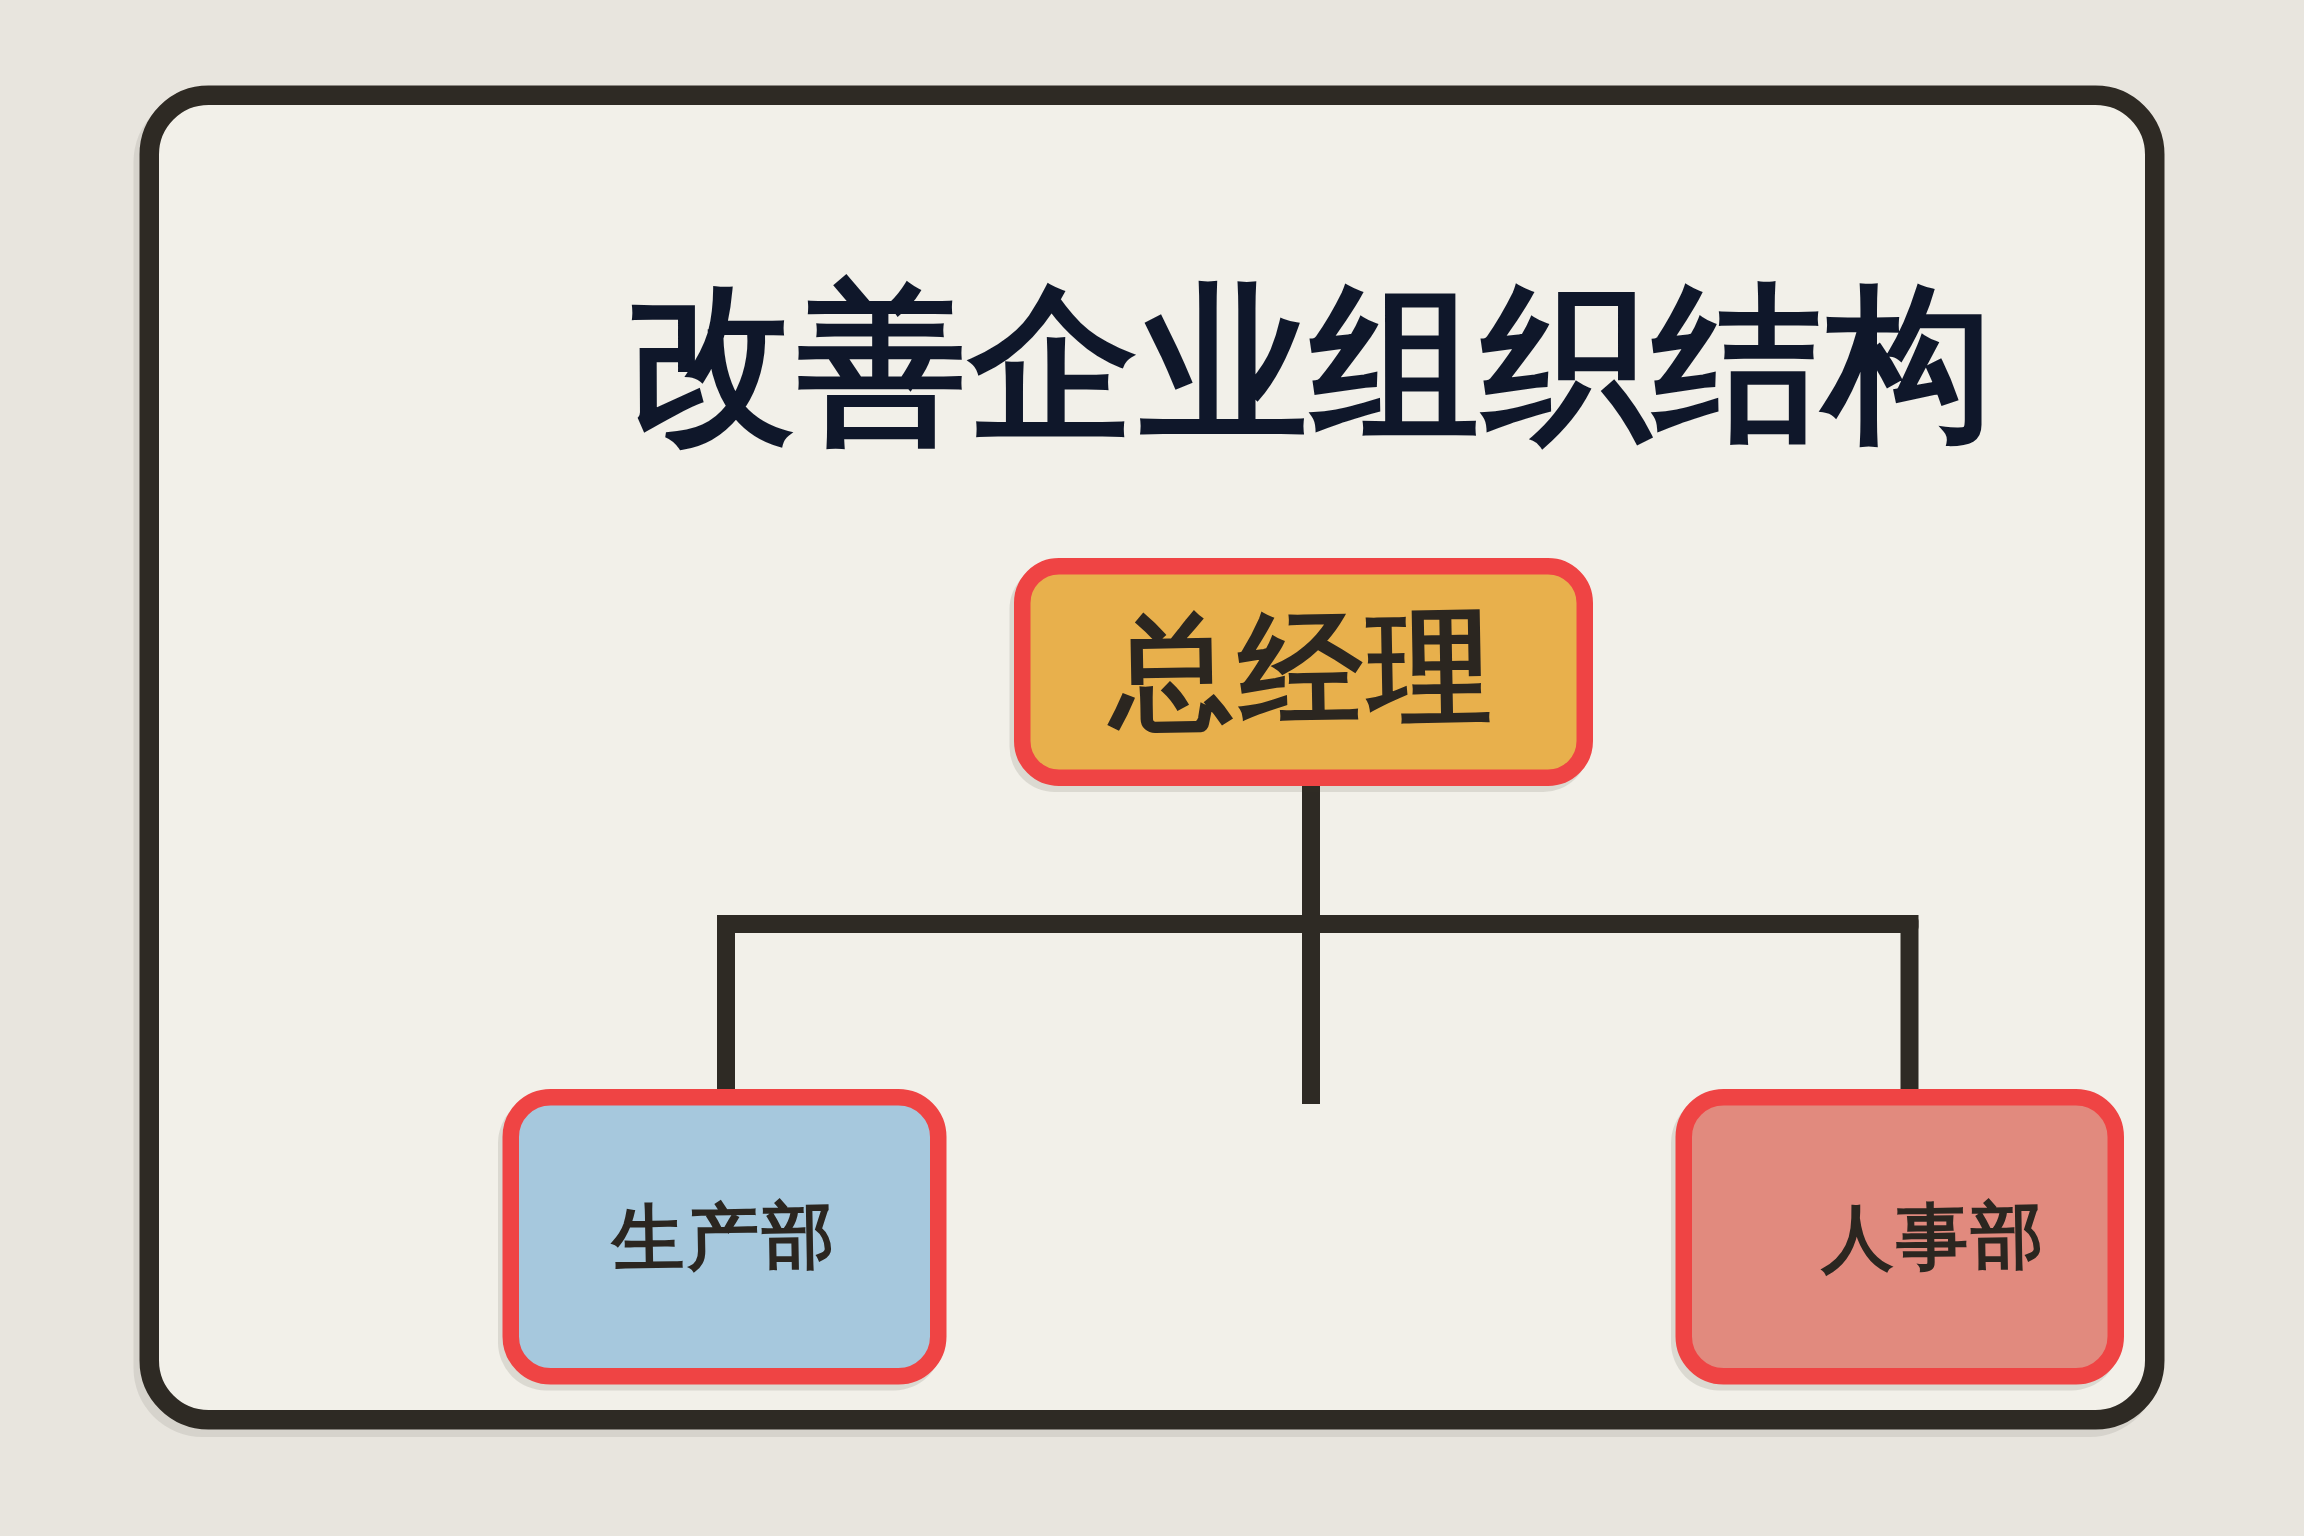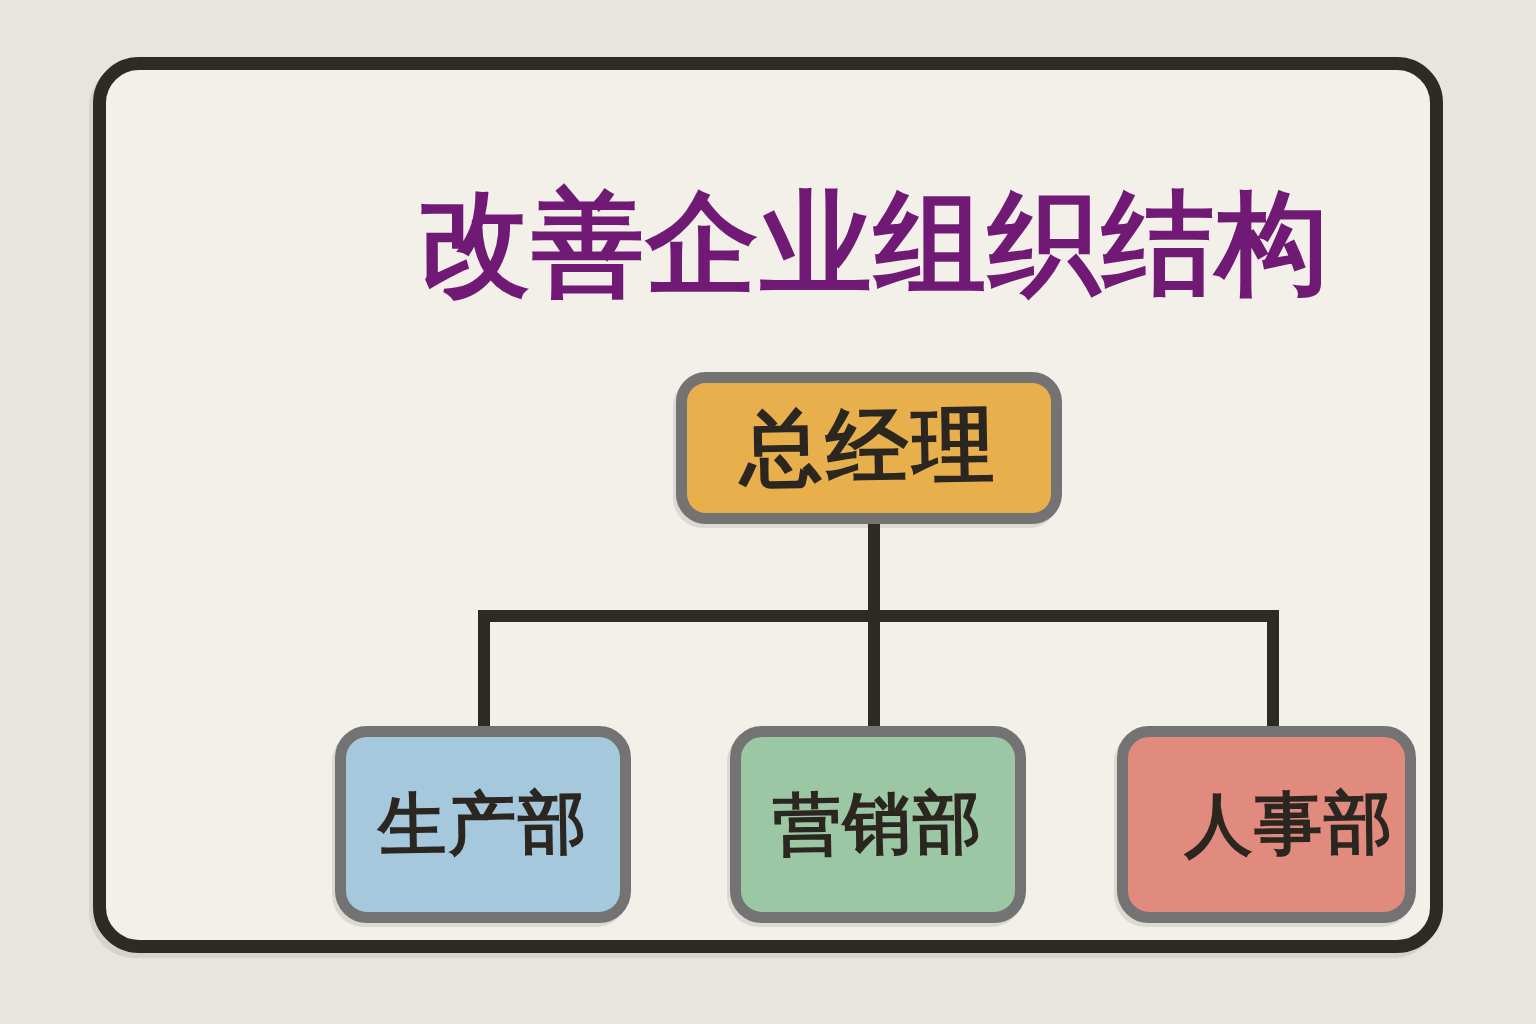--- a/index.html
+++ b/index.html
@@ -34,37 +34,37 @@
   }
   .title {
     position: absolute;
     left: 113px;
     top: 108px;
     width: 1310px;
     text-align: center;
     font-size: 112px;
     line-height: 130px;
     font-weight: 900;
-    color: #701a75;
+    color: #0f172a;
     letter-spacing: 2px;
     margin: 0;
   }
   .connector {
     position: absolute;
     background: #2e2a24;
     z-index: 1;
   }
   .conn-stem        { left: 762px;  top: 448px; width: 12px;  height: 218px; }
   .conn-horizontal  { left: 372px;  top: 540px; width: 801px; height: 12px;  border-radius: 4px; }
   .conn-drop-left   { left: 372px;  top: 540px; width: 12px;  height: 126px; }
   .conn-drop-right  { left: 1161px; top: 540px; width: 12px;  height: 126px; }
   .node {
     position: absolute;
     box-sizing: border-box;
-    border: 11px solid #737373;
+    border: 11px solid #ef4444;
     display: flex;
     align-items: center;
     justify-content: center;
     font-weight: 900;
     color: #2b2620;
     z-index: 2;
     box-shadow: -3px 4px 0 rgba(60,55,45,0.12);
   }
   .node-root {
     left: 570px;
@@ -72,21 +72,21 @@
     width: 386px;
     height: 152px;
     border-radius: 30px;
     font-size: 82px;
     letter-spacing: 4px;
   }
   .node-child {
     top: 656px;
     height: 197px;
     border-radius: 32px;
-    font-size: 68px;
+    font-size: 48px;
     letter-spacing: 2px;
   }
   .node-production { left: 229px;  width: 296px; }
   .node-marketing  { left: 624px;  width: 296px; }
   .node-hr         { left: 1011px; width: 299px; }
   .node-label {
     display: inline-block;
     transform: rotate(-1deg);
   }
 </style>
@@ -104,22 +104,19 @@
     <div class="connector conn-drop-right"></div>
 
     <div class="node node-root" style="background: rgb(232, 176, 76);">
       <span class="node-label">总经理</span>
     </div>
 
     <div class="node node-child node-production" style="background: rgb(166, 200, 221);">
       <span class="node-label">生产部</span>
     </div>
 
-    <div class="node node-child node-marketing" style="background: rgb(156, 199, 164);">
-      <span class="node-label">营销部</span>
-    </div>
 
     <div class="node node-child node-hr" style="background: rgb(225, 138, 126); padding-left: 44px;">
       <span class="node-label">人事部</span>
     </div>
 
   </div>
 </div>
 
 </body></html>

